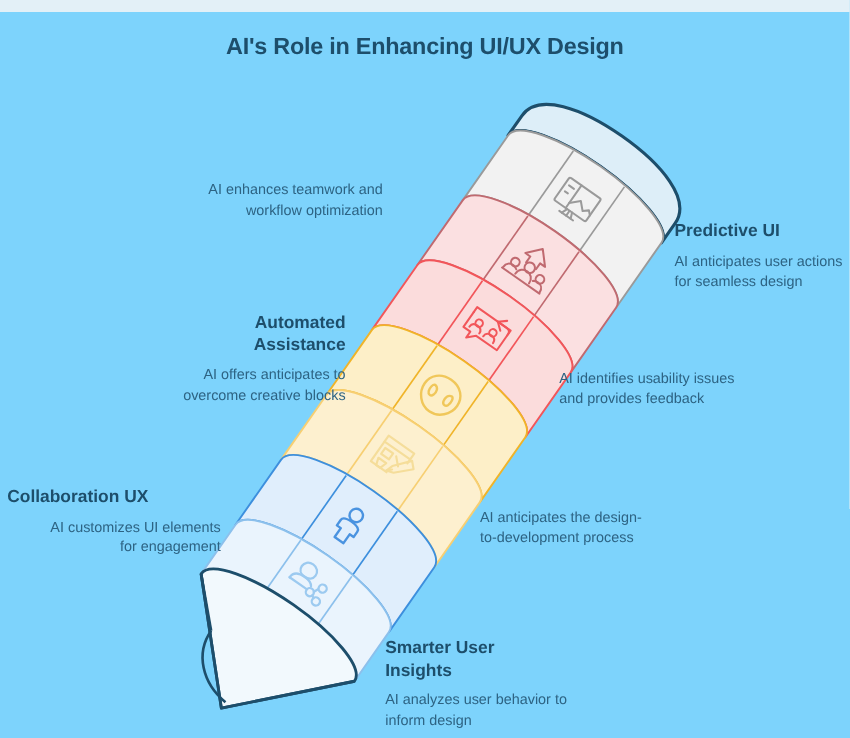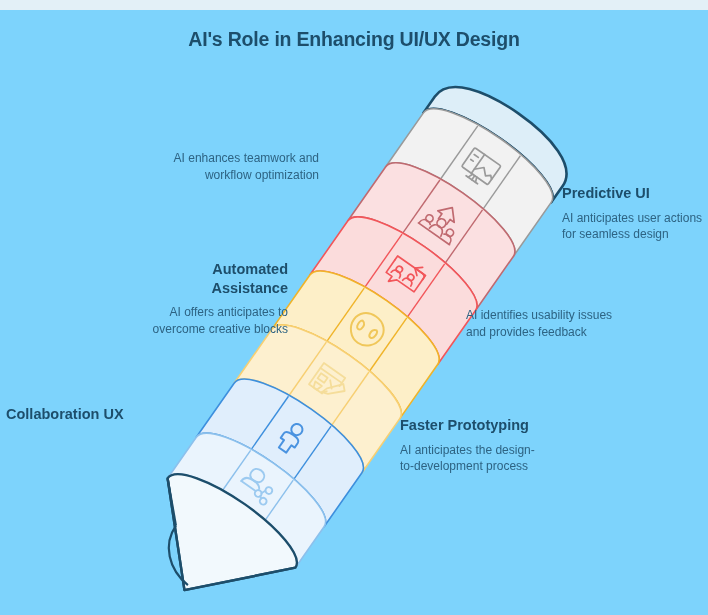--- a/index.html
+++ b/index.html
@@ -198,35 +198,40 @@
 
   <div class="callout align-right" id="callout-creative-assistance">
     <div class="c-title">Automated
 Assistance</div>
     <div class="c-body">AI offers anticipates to
 overcome creative blocks</div>
   </div>
 
   <div class="callout align-right" id="callout-personalized-ux">
     <div class="c-title">Collaboration UX</div>
+    <div class="c-body">AI customizes UI elements
+for engagement</div>
   </div>
 
   <div class="callout align-left" id="callout-predictive-ui">
     <div class="c-title">Predictive UI</div>
     <div class="c-body">AI anticipates user actions
 for seamless design</div>
   </div>
 
   <div class="callout align-left" id="callout-automated-usability">
     <div class="c-body">AI identifies usability issues
 and provides feedback</div>
   </div>
 
   <div class="callout align-left" id="callout-faster-prototyping">
-    <div class="c-title">Faster Prototyping</div>
     <div class="c-body">AI anticipates the design-
 to-development process</div>
   </div>
 
   <div class="callout align-left" id="callout-smarter-user-insights">
+    <div class="c-title">Smarter User
+Insights</div>
+    <div class="c-body">AI analyzes user behavior to
+inform design</div>
   </div>
 
 </div>
 
 </body></html>

